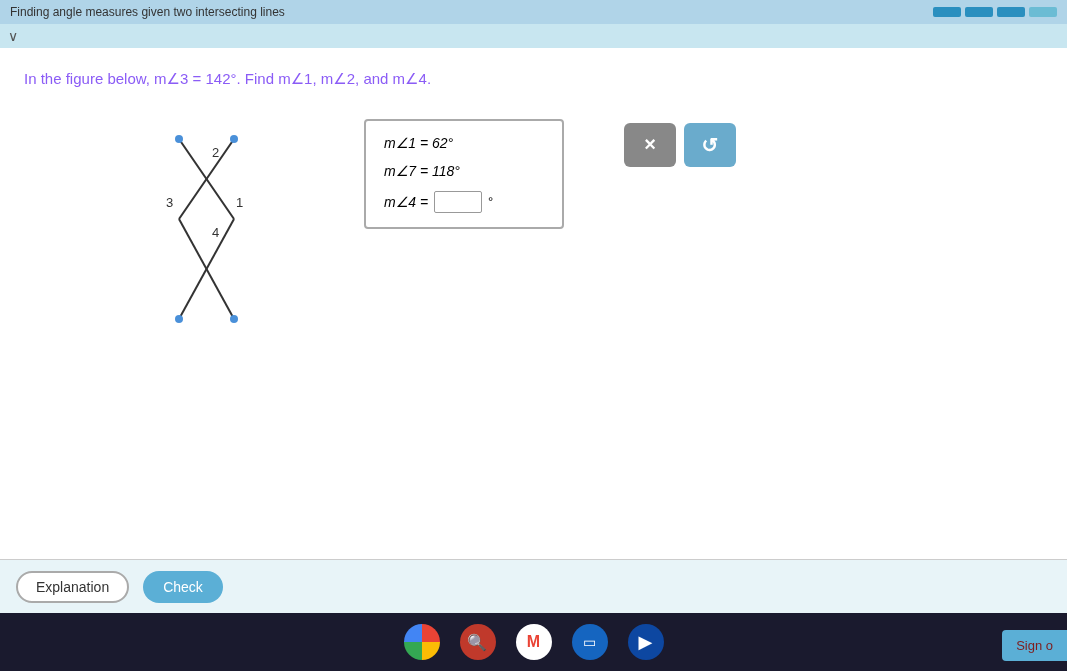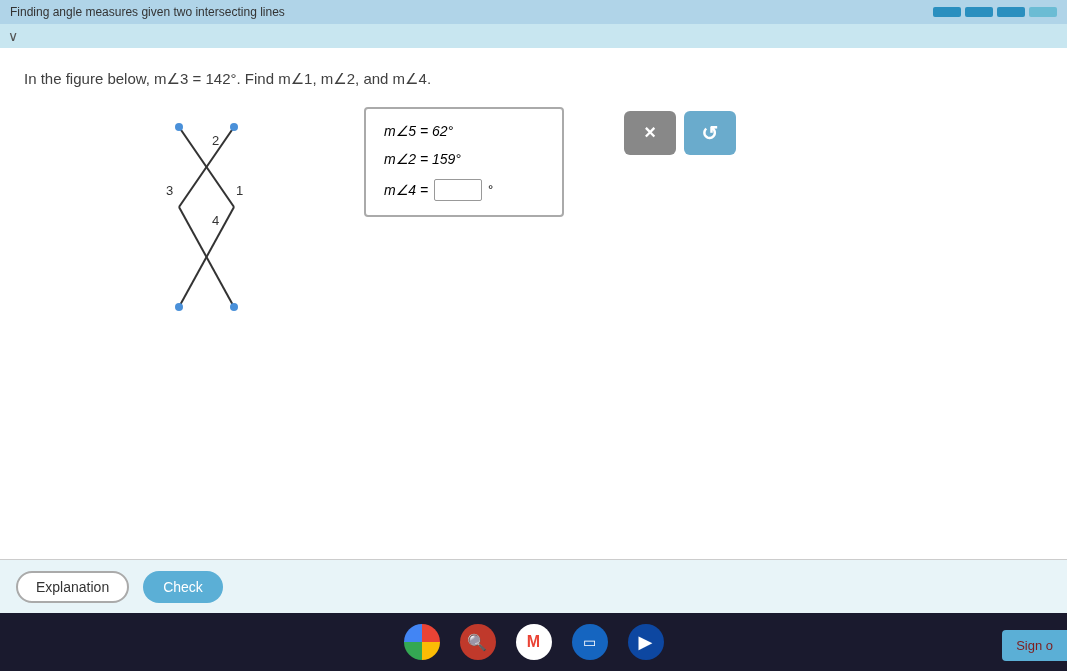--- a/index.html
+++ b/index.html
@@ -57,22 +57,22 @@
     .main-content {
       background: white;
       margin: 0;
       padding: 20px 24px 10px 24px;
       min-height: 540px;
       position: relative;
     }
 
     .question-text {
       font-size: 15px;
-      color: #404040;
-      margin-bottom: 16px;
+      color: #8b5cf6;
+      margin-bottom: 28px;
       line-height: 1.5;
     }
 
     .work-area {
       display: flex;
       align-items: flex-start;
       gap: 40px;
       margin-top: 10px;
     }
 
@@ -273,24 +273,24 @@
 
         <text x="108" y="38" font-size="13" fill="#333" font-family="Arial">2</text>
         <text x="62" y="88" font-size="13" fill="#333" font-family="Arial">3</text>
         <text x="132" y="88" font-size="13" fill="#333" font-family="Arial">1</text>
         <text x="108" y="118" font-size="13" fill="#333" font-family="Arial">4</text>
       </svg>
     </div>
 
     <div class="answers-box">
       <div class="answer-row">
-        <span class="angle-label">m∠5 = 62°</span>
+        <span class="angle-label">m∠1 = 62°</span>
       </div>
       <div class="answer-row">
-        <span class="angle-label">m∠2 = 159°</span>
+        <span class="angle-label">m∠7 = 118°</span>
       </div>
       <div class="answer-row">
         <span class="angle-label">m∠4 =</span>
         <input class="answer-input" type="text" value="" style="">
         <span class="degree-symbol">°</span>
       </div>
     </div>
 
     <div class="action-buttons">
       <button class="action-btn clear">×</button>

